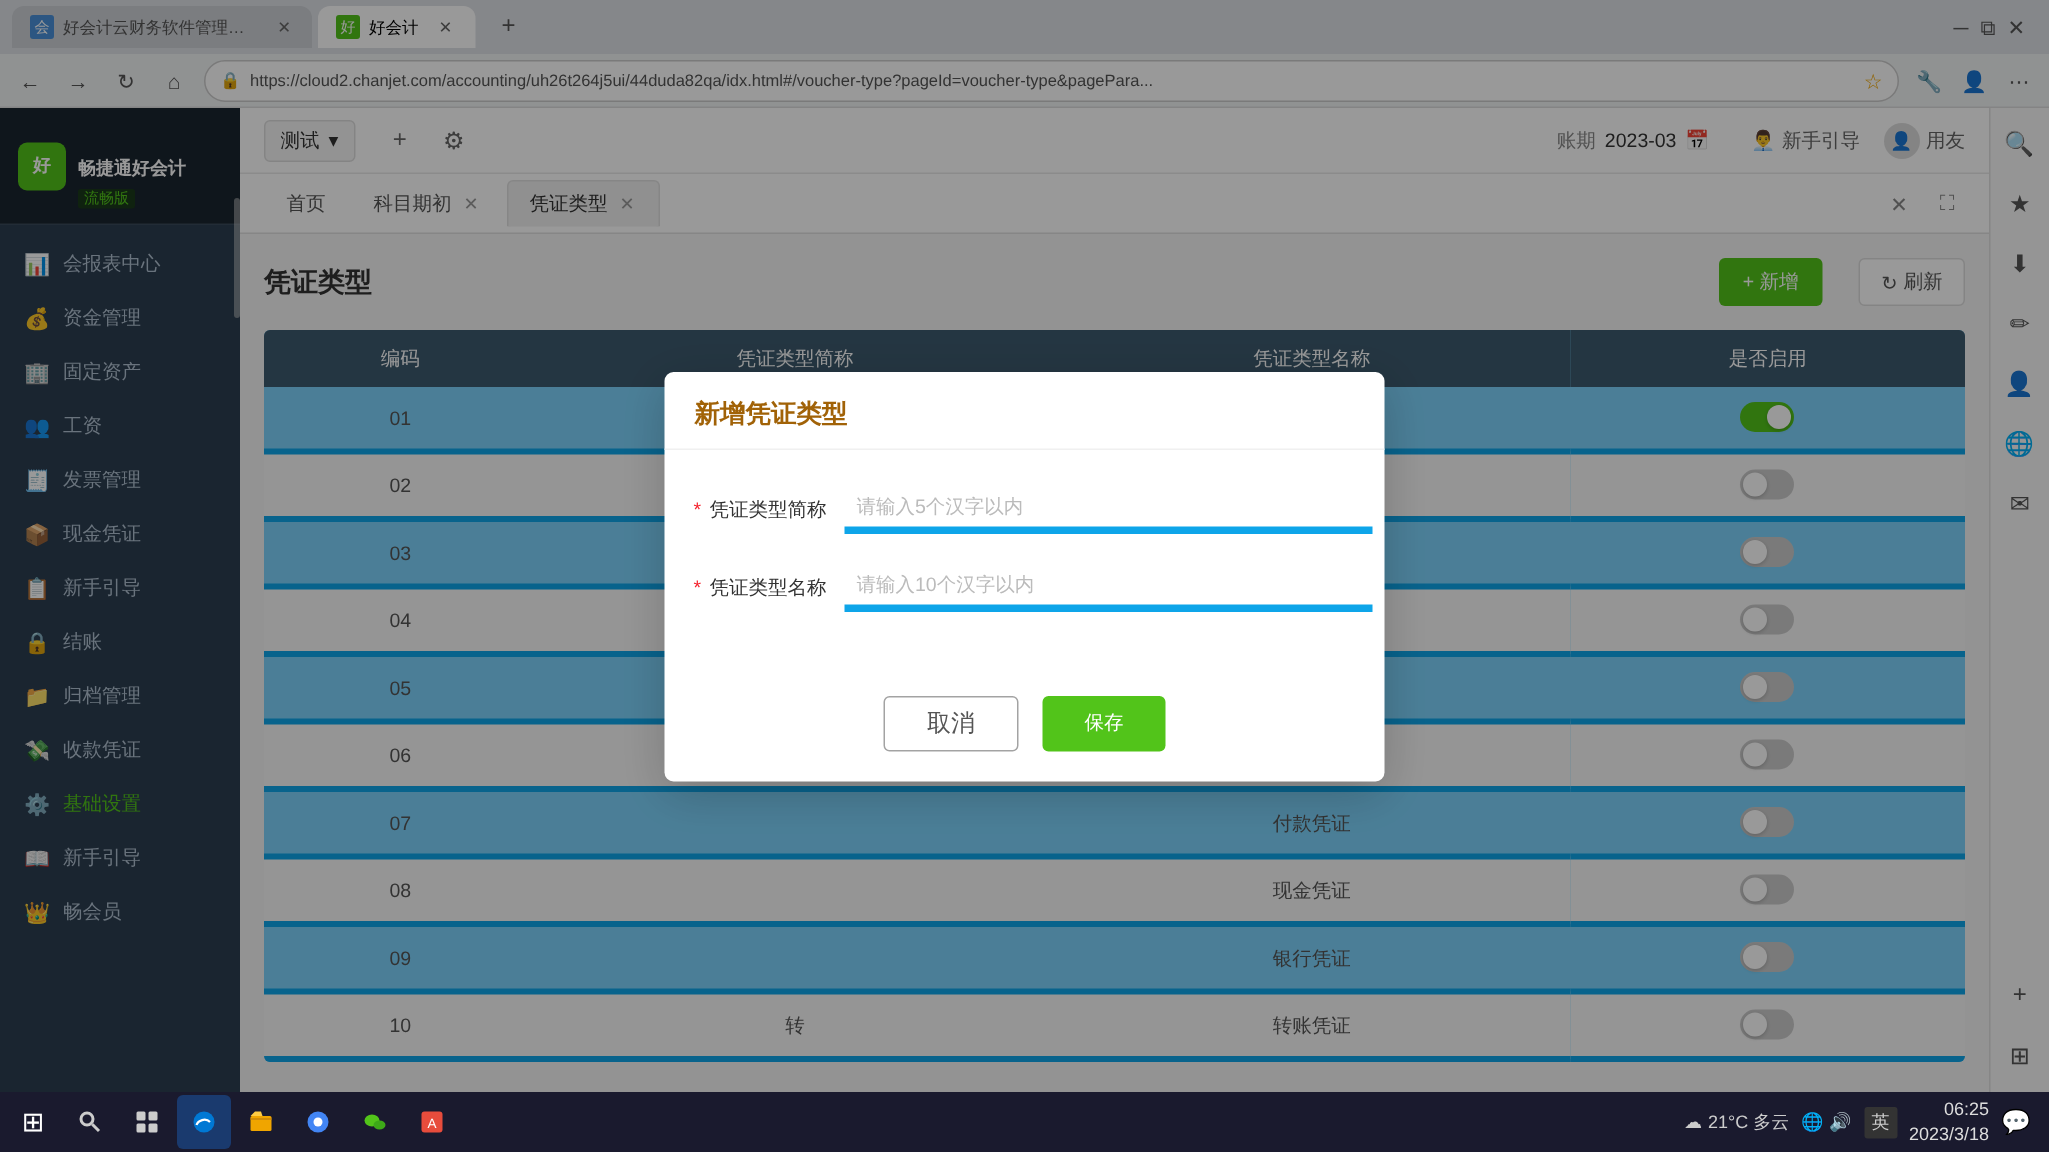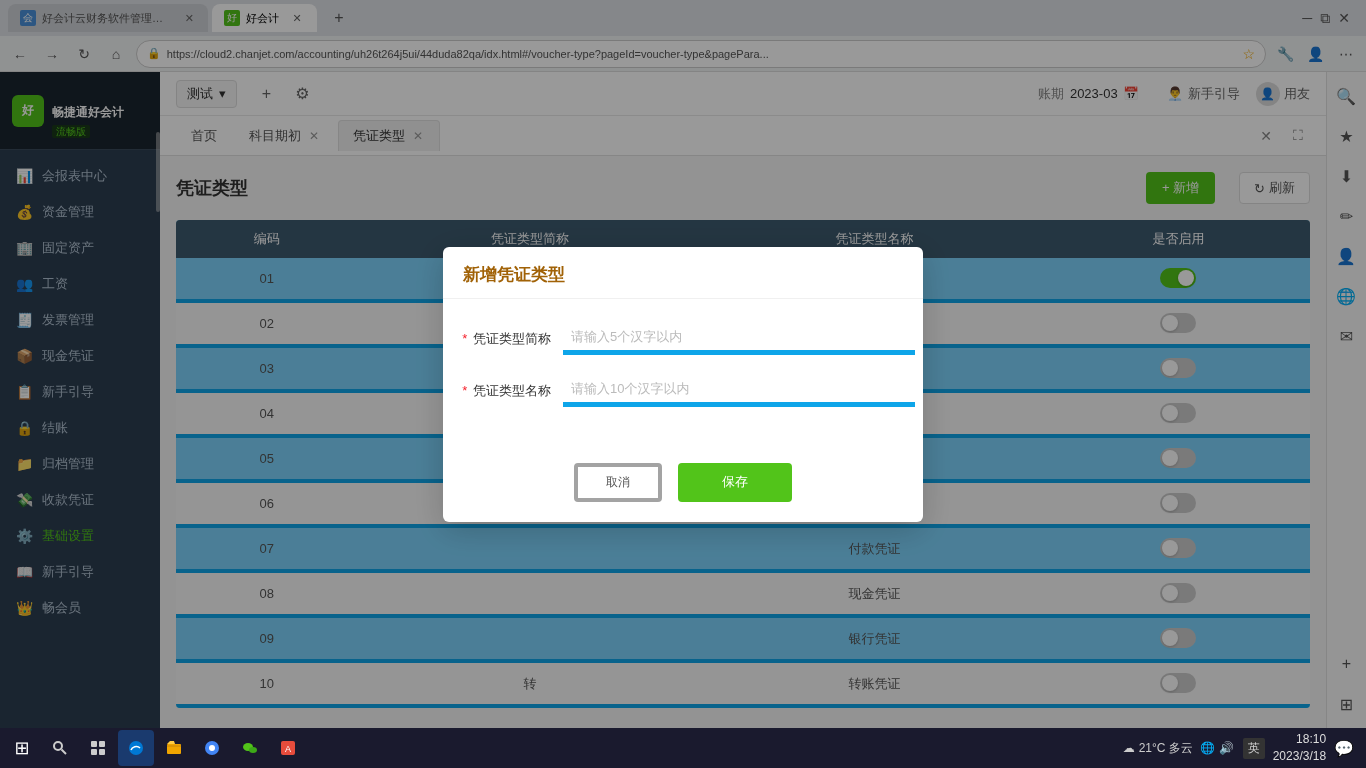--- a/index.html
+++ b/index.html
@@ -93,22 +93,22 @@
     .modal { background: #fff; border-radius: 6px; width: 480px; padding: 0; box-shadow: 0 8px 32px rgba(0,0,0,0.2); }
     .modal-header { padding: 16px 20px 12px; border-bottom: 1px solid #f0f0f0; display: flex; align-items: center; justify-content: space-between; }
     .modal-title { font-size: 17px; font-weight: 600; color: #a16207; }
     .modal-body { padding: 24px 8px; }
     .form-row { display: flex; align-items: center; margin-bottom: 20px; }
     .form-label { width: 100px; font-size: 13px; color: #333; text-align: right; margin-right: 12px; flex-shrink: 0; }
     .form-label .required { color: #f5222d; margin-right: 2px; }
     .form-input { flex: 1; height: 32px; border: none; border-bottom: 5px solid #0ea5e9; padding: 0 8px; font-size: 13px; color: #333; outline: none; background: transparent; }
     .form-input::placeholder { color: #bbb; }
     .modal-footer { padding: 12px 20px 20px; display: flex; justify-content: center; gap: 16px; }
-    .btn-cancel { background: #fff; color: #555; border: 4px solid #a3a3a3; padding: 7px 28px; border-radius: 4px; cursor: pointer; font-size: 12px; }
-    .btn-save { background: #52c41a; color: #fff; border: none; padding: 7px 44px; border-radius: 4px; cursor: pointer; font-size: 13px; }
+    .btn-cancel { background: #fff; color: #555; border: 1px solid #a3a3a3; padding: 7px 28px; border-radius: 4px; cursor: pointer; font-size: 16px; }
+    .btn-save { background: #52c41a; color: #fff; border: none; padding: 7px 28px; border-radius: 4px; cursor: pointer; font-size: 13px; }
 
     
     .right-panel { width: 40px; background: #f8f8f8; border-left: 1px solid #e0e0e0; display: flex; flex-direction: column; align-items: center; padding: 8px 0; gap: 8px; flex-shrink: 0; }
     .right-panel-btn { width: 32px; height: 32px; display: flex; align-items: center; justify-content: center; border-radius: 4px; cursor: pointer; font-size: 16px; color: #555; }
 
     
     .taskbar { position: fixed; bottom: 0; left: 0; width: 1366px; height: 40px; background: #1a1a2e; display: flex; align-items: center; padding: 0 4px; gap: 2px; z-index: 200; }
     .taskbar-start { width: 36px; height: 36px; display: flex; align-items: center; justify-content: center; color: #fff; font-size: 18px; cursor: pointer; border-radius: 4px; }
     .taskbar-btn { width: 36px; height: 36px; display: flex; align-items: center; justify-content: center; cursor: pointer; border-radius: 4px; }
     .taskbar-right { margin-left: auto; display: flex; align-items: center; gap: 8px; padding-right: 8px; color: #ddd; font-size: 12px; }
@@ -499,18 +499,18 @@
     <div class="taskbar-weather">
       <span>☁</span>
       <span>21°C 多云</span>
     </div>
     <div class="taskbar-icons">
       <span>🌐</span>
       <span>🔊</span>
     </div>
     <span style="font-size:12px;color:#ccc;background:#333;padding:2px 5px;border-radius:2px;cursor:pointer;">英</span>
     <div class="taskbar-clock">
-      <div>18:10</div>
+      <div>06:25</div>
       <div>2023/3/18</div>
     </div>
     <span style="font-size:16px;color:#ccc;cursor:pointer;">💬</span>
   </div>
 </div>
 
 </body></html>

